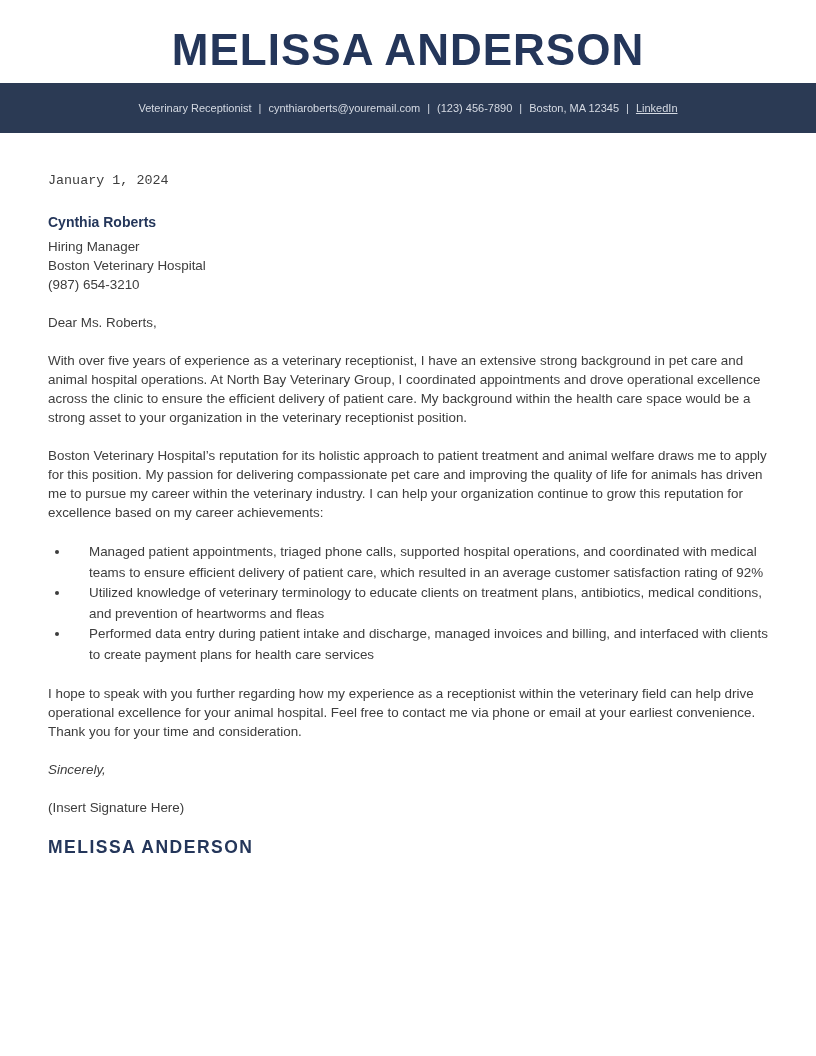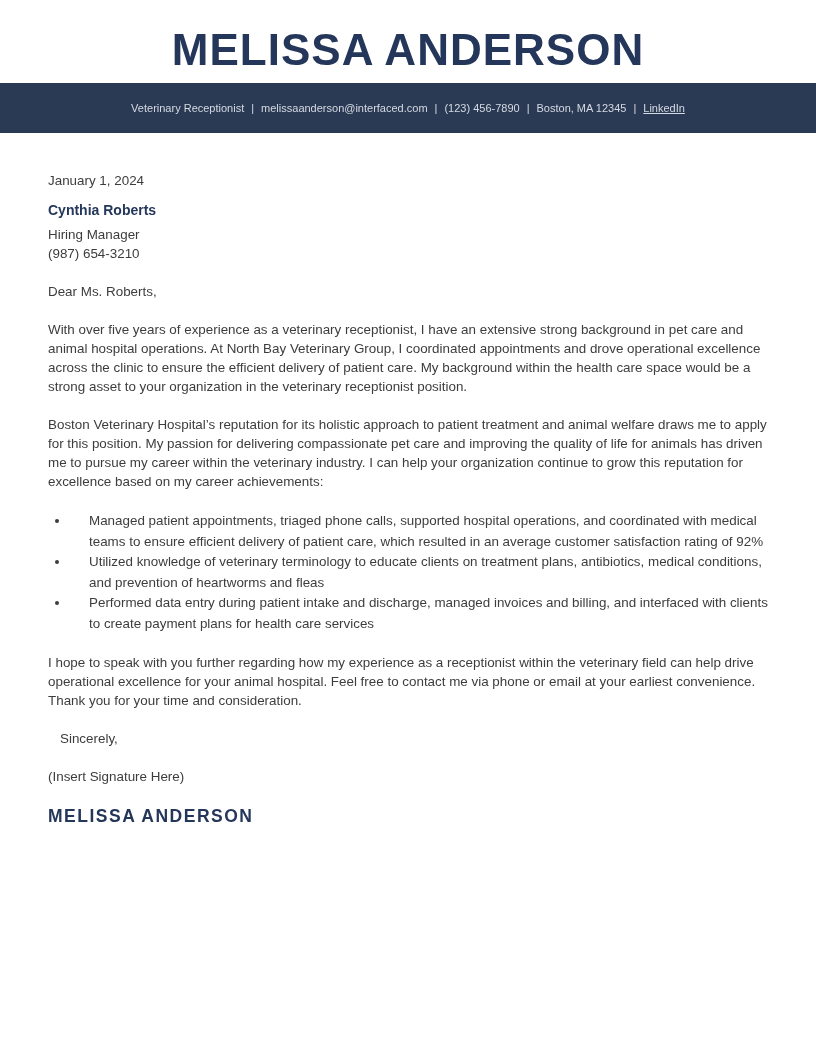--- a/index.html
+++ b/index.html
@@ -44,42 +44,42 @@
   .contact-band a{
     color:var(--band-text);
     text-decoration:underline;
     cursor:pointer;
   }
   .letter-body{
     margin:38px 48px 0 48px;
     font-size:13.4px;
     line-height:19px;
   }
-  .date-line{margin:0 0 12px 0;}
+  .date-line{margin:0 0 24px 0;font-family:Liberation Mono, monospace;}
   .recipient-name{
     font-size:14px;
     font-weight:bold;
     color:var(--navy);
     margin:0 0 6px 0;
     line-height:1.2;
   }
   .recipient-line{margin:0;}
   .salutation{margin:19px 0 0 0;}
   .para{margin:19px 0 0 0;}
   ul.achievements{
     margin:20px 0 0 0;
     padding-left:22px;
     line-height:20.5px;
   }
   ul.achievements li{
     padding-left:19px;
     margin:0;
   }
   .closing{margin:19px 0 0 0;}
-  .valediction{margin:19px 0 0 12px;}
+  .valediction{margin:19px 0 0 0;font-style:italic;}
   .signature-placeholder{
     margin:19px 0 0 0;
   }
   .signature-name{
     margin:21px 0 0 0;
     font-size:17.5px;
     font-weight:bold;
     letter-spacing:1.5px;
     color:var(--navy);
   }
@@ -89,36 +89,37 @@
 
 <div class="page">
 
   <div class="header">
     <div class="header-name">MELISSA ANDERSON</div>
   </div>
 
   <div class="contact-band">
     <span>Veterinary Receptionist</span>
     <span class="sep">|</span>
-    <span>melissaanderson@interfaced.com</span>
+    <span>cynthiaroberts@youremail.com</span>
     <span class="sep">|</span>
     <span>(123) 456-7890</span>
     <span class="sep">|</span>
     <span>Boston, MA 12345</span>
     <span class="sep">|</span>
     <a>LinkedIn</a>
   </div>
 
   <div class="letter-body">
 
     <p class="date-line">January 1, 2024</p>
 
     <div>
       <p class="recipient-name">Cynthia Roberts</p>
       <p class="recipient-line">Hiring Manager</p>
+      <p class="recipient-line">Boston Veterinary Hospital</p>
       <p class="recipient-line">(987) 654-3210</p>
     </div>
 
     <p class="salutation">Dear Ms. Roberts,</p>
 
     <p class="para">With over five years of experience as a veterinary receptionist, I have an extensive strong background in pet care and animal hospital operations. At North Bay Veterinary Group, I coordinated appointments and drove operational excellence across the clinic to ensure the efficient delivery of patient care. My background within the health care space would be a strong asset to your organization in the veterinary receptionist position.</p>
     <p class="para">Boston Veterinary Hospital’s reputation for its holistic approach to patient treatment and animal welfare draws me to apply for this position. My passion for delivering compassionate pet care and improving the quality of life for animals has driven me to pursue my career within the veterinary industry. I can help your organization continue to grow this reputation for excellence based on my career achievements:</p>
 
     <ul class="achievements">
       <li>Managed patient appointments, triaged phone calls, supported hospital operations, and coordinated with medical teams to ensure efficient delivery of patient care, which resulted in an average customer satisfaction rating of 92%</li>

